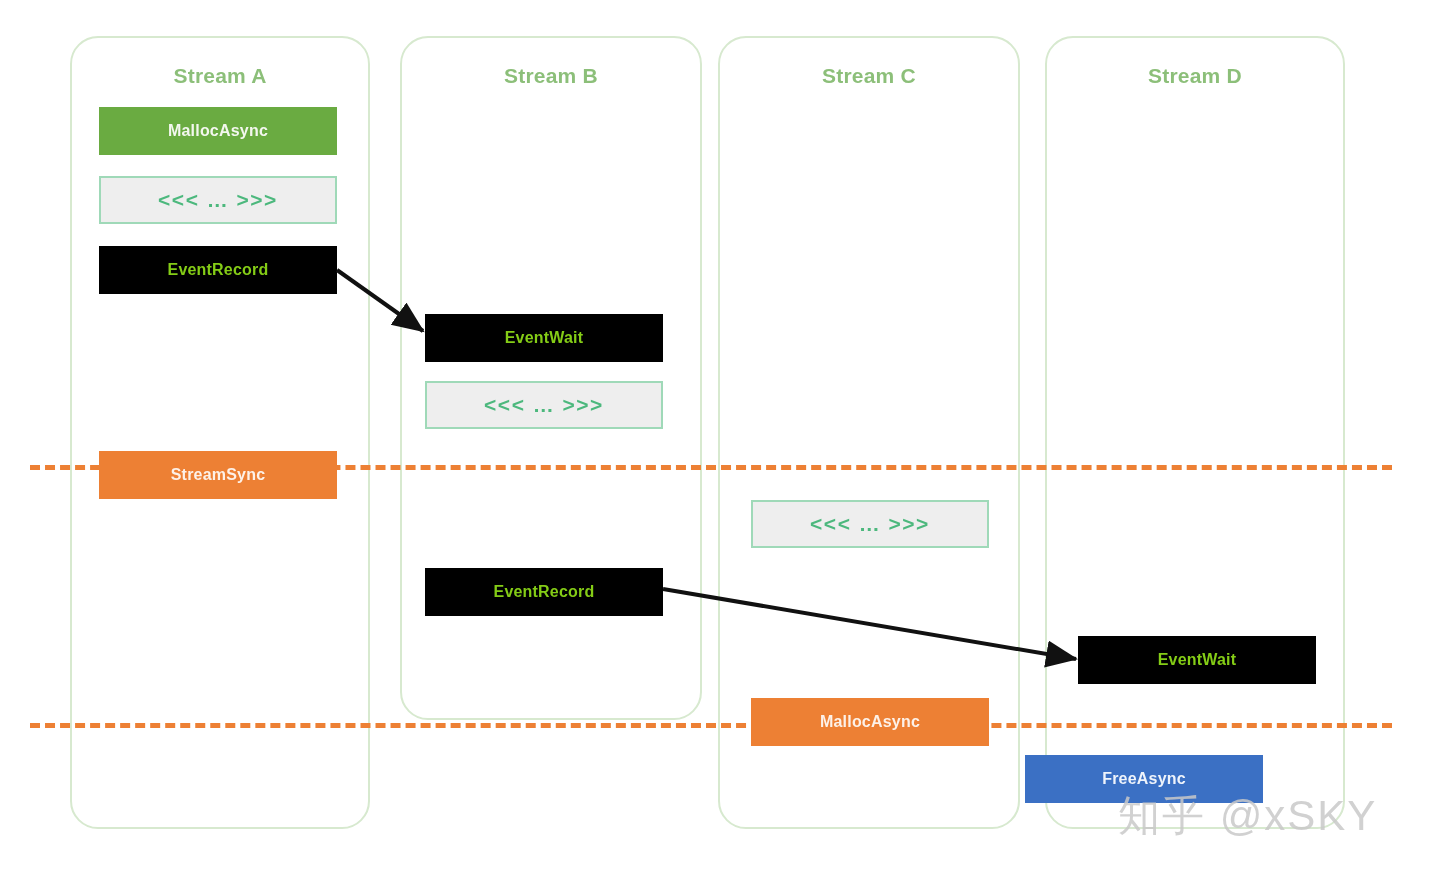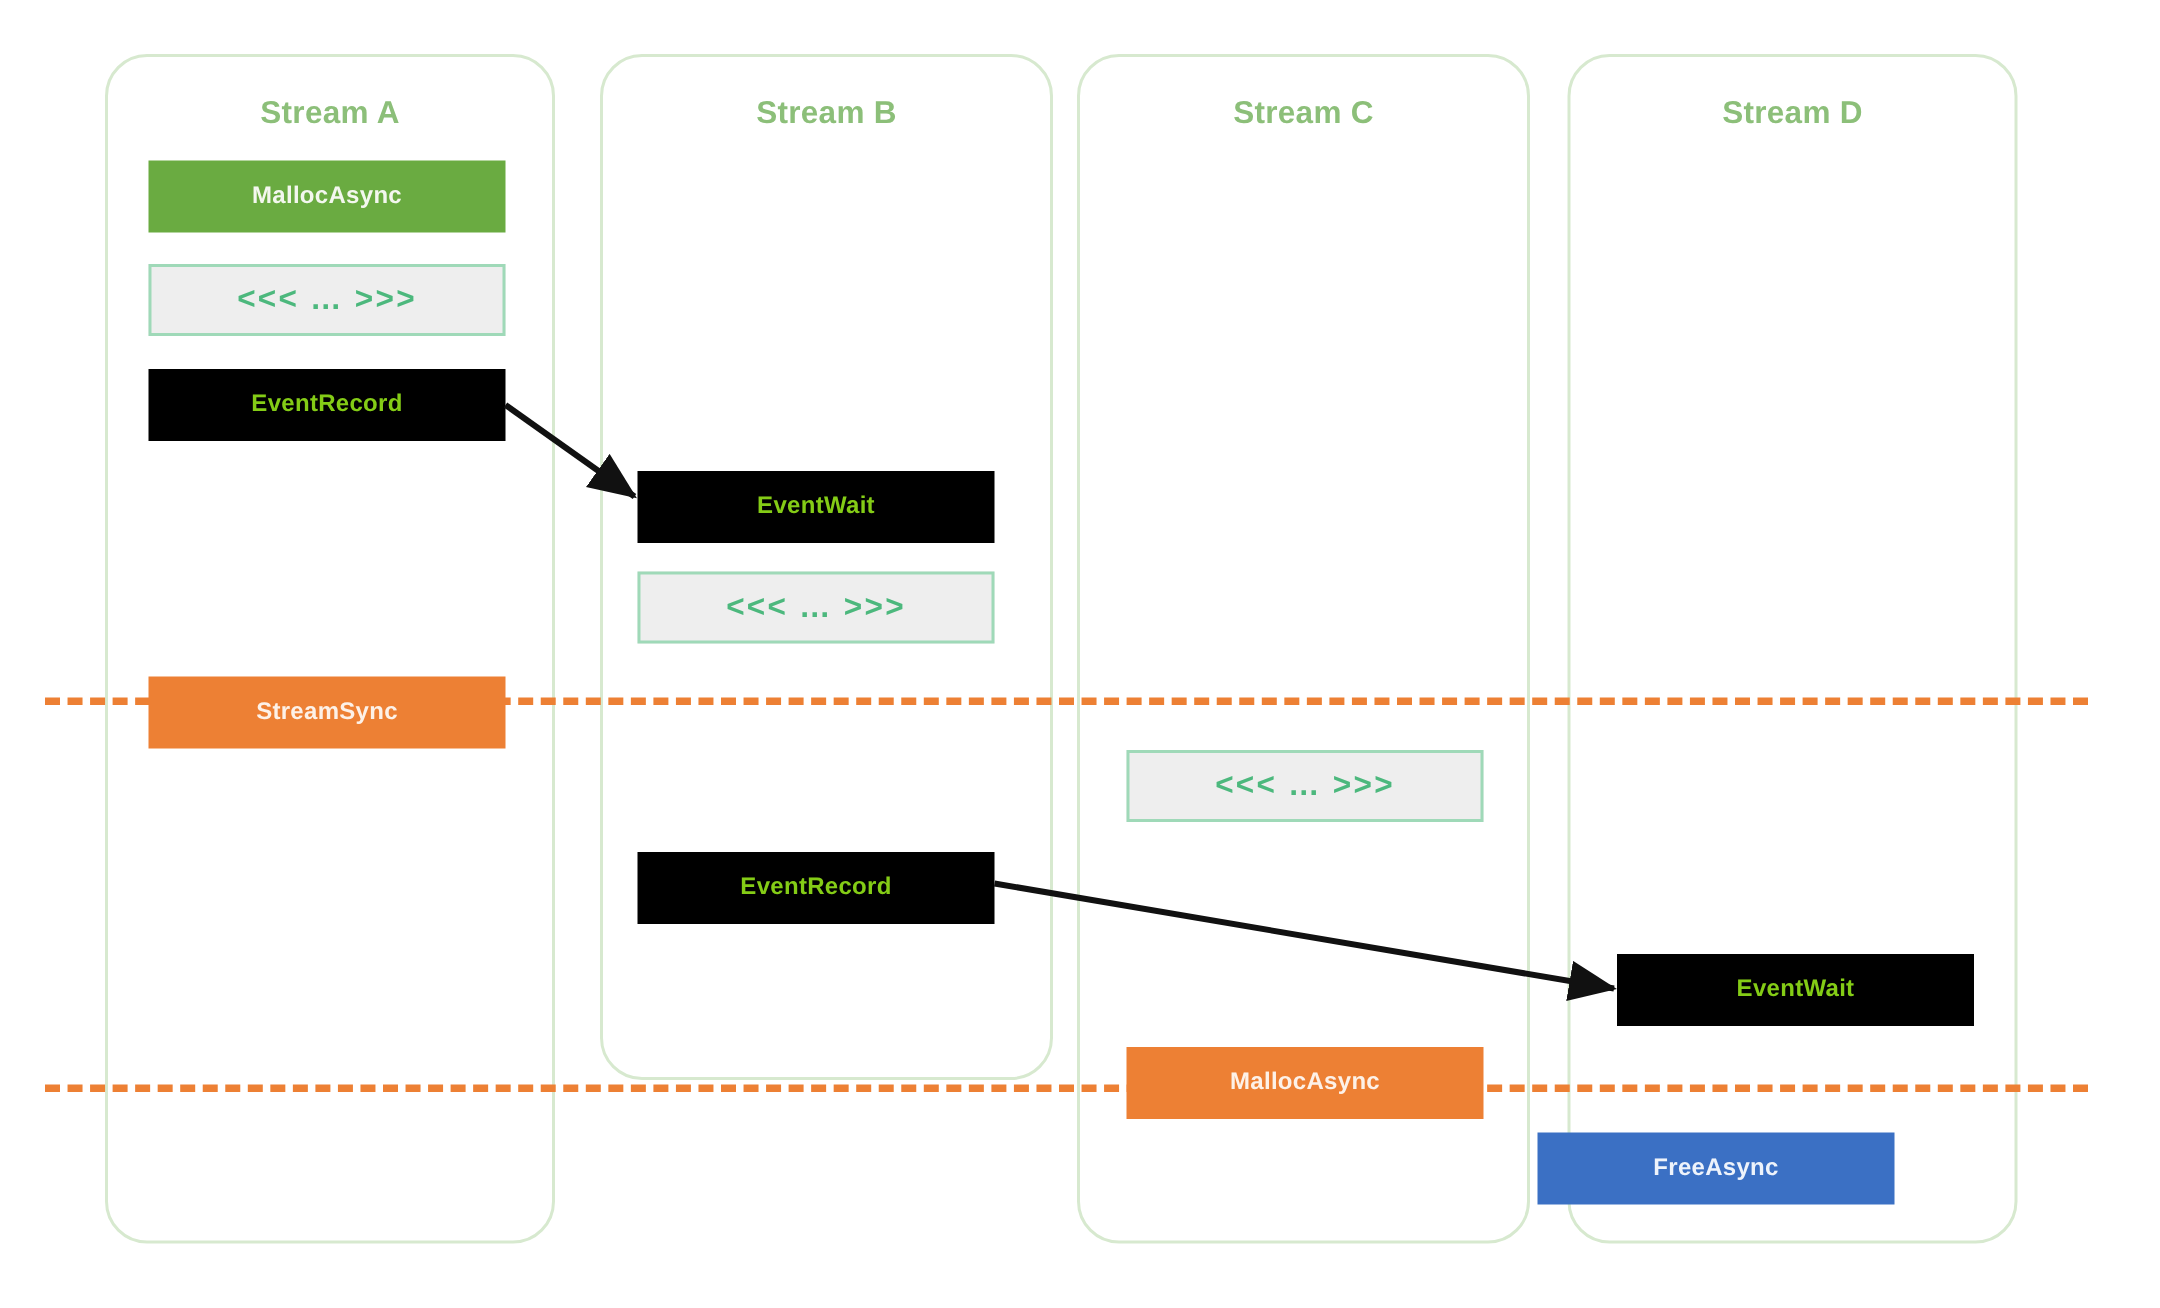--- a/index.html
+++ b/index.html
@@ -148,14 +148,15 @@
       <marker id="arrowhead" markerWidth="9" markerHeight="9" refX="7.5" refY="3.4" orient="auto" markerUnits="strokeWidth">
         <path d="M0,0 L8,3.4 L0,6.8 z" fill="#111111"></path>
       </marker>
     </defs>
     <g id="arrows-group">
         <line x1="337" y1="270" x2="423" y2="331" stroke="#111111" stroke-width="4" marker-end="url(#arrowhead)"></line>
         <line x1="663" y1="589" x2="1076" y2="659" stroke="#111111" stroke-width="4" marker-end="url(#arrowhead)"></line>
       </g>
   </svg>
 
+  <div class="watermark" id="watermark" style="left: 1118px; top: 788px; color: rgb(201, 201, 201);">知乎 @xSKY</div>
 
 </div>
 
 </body></html>

